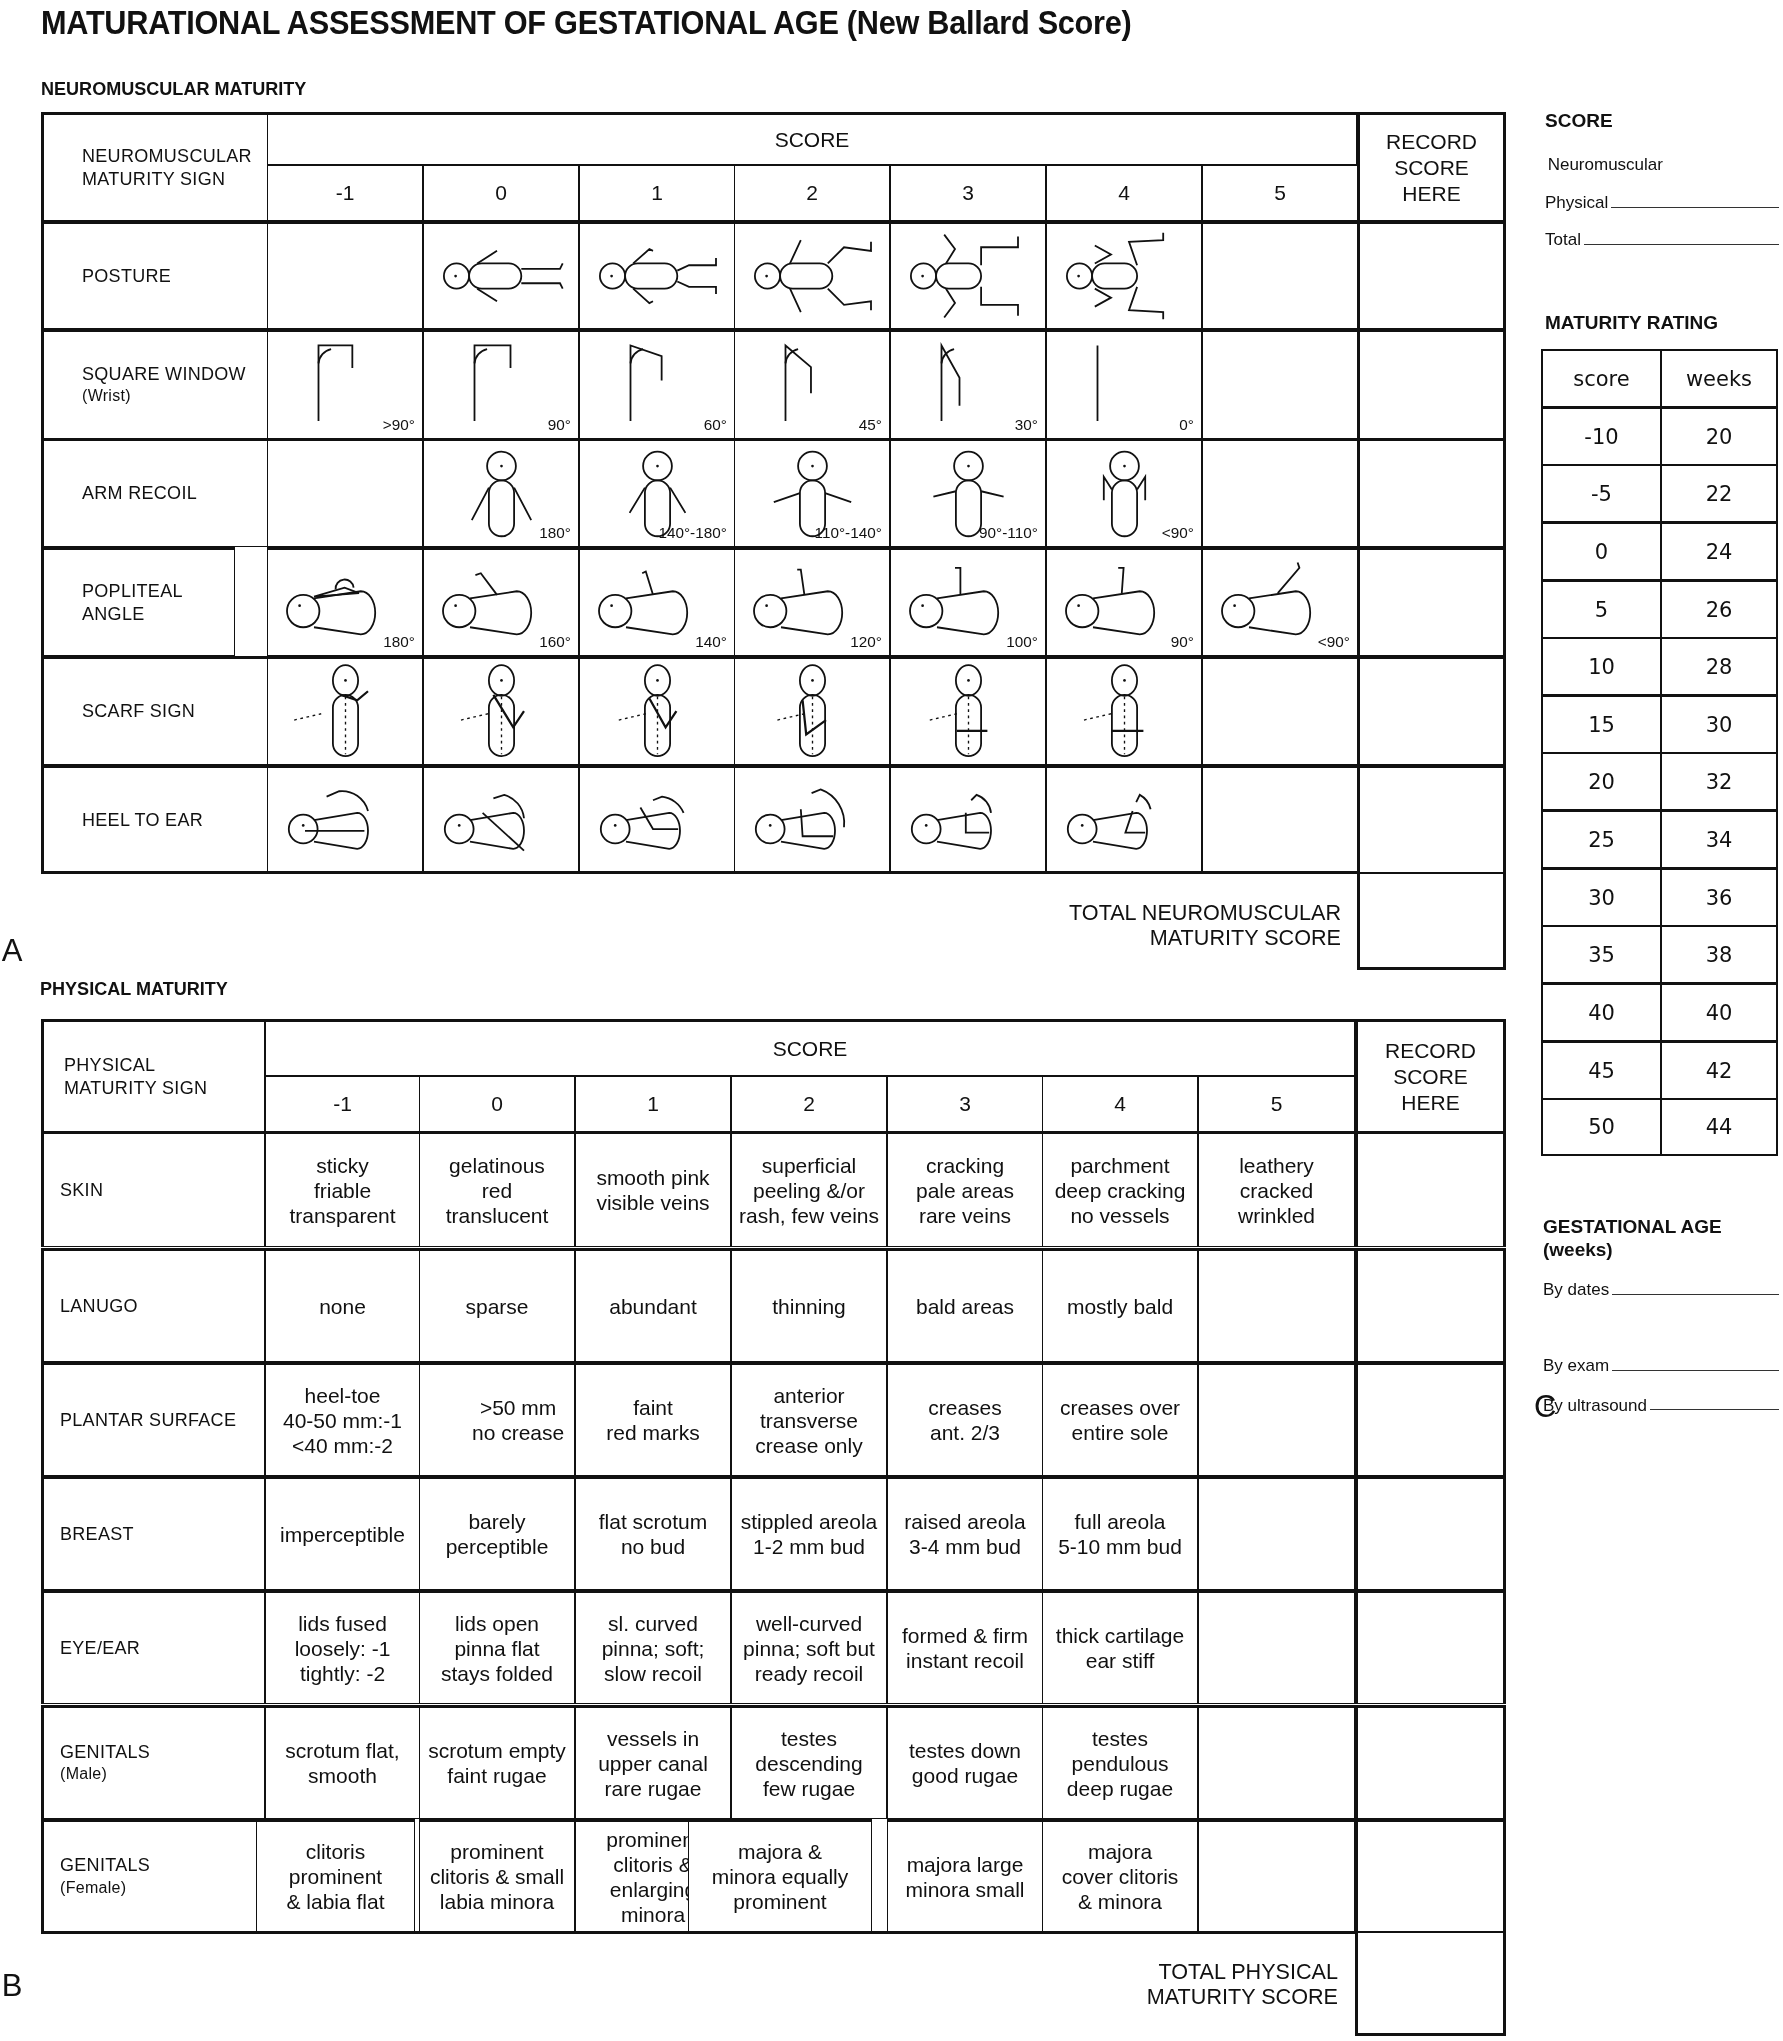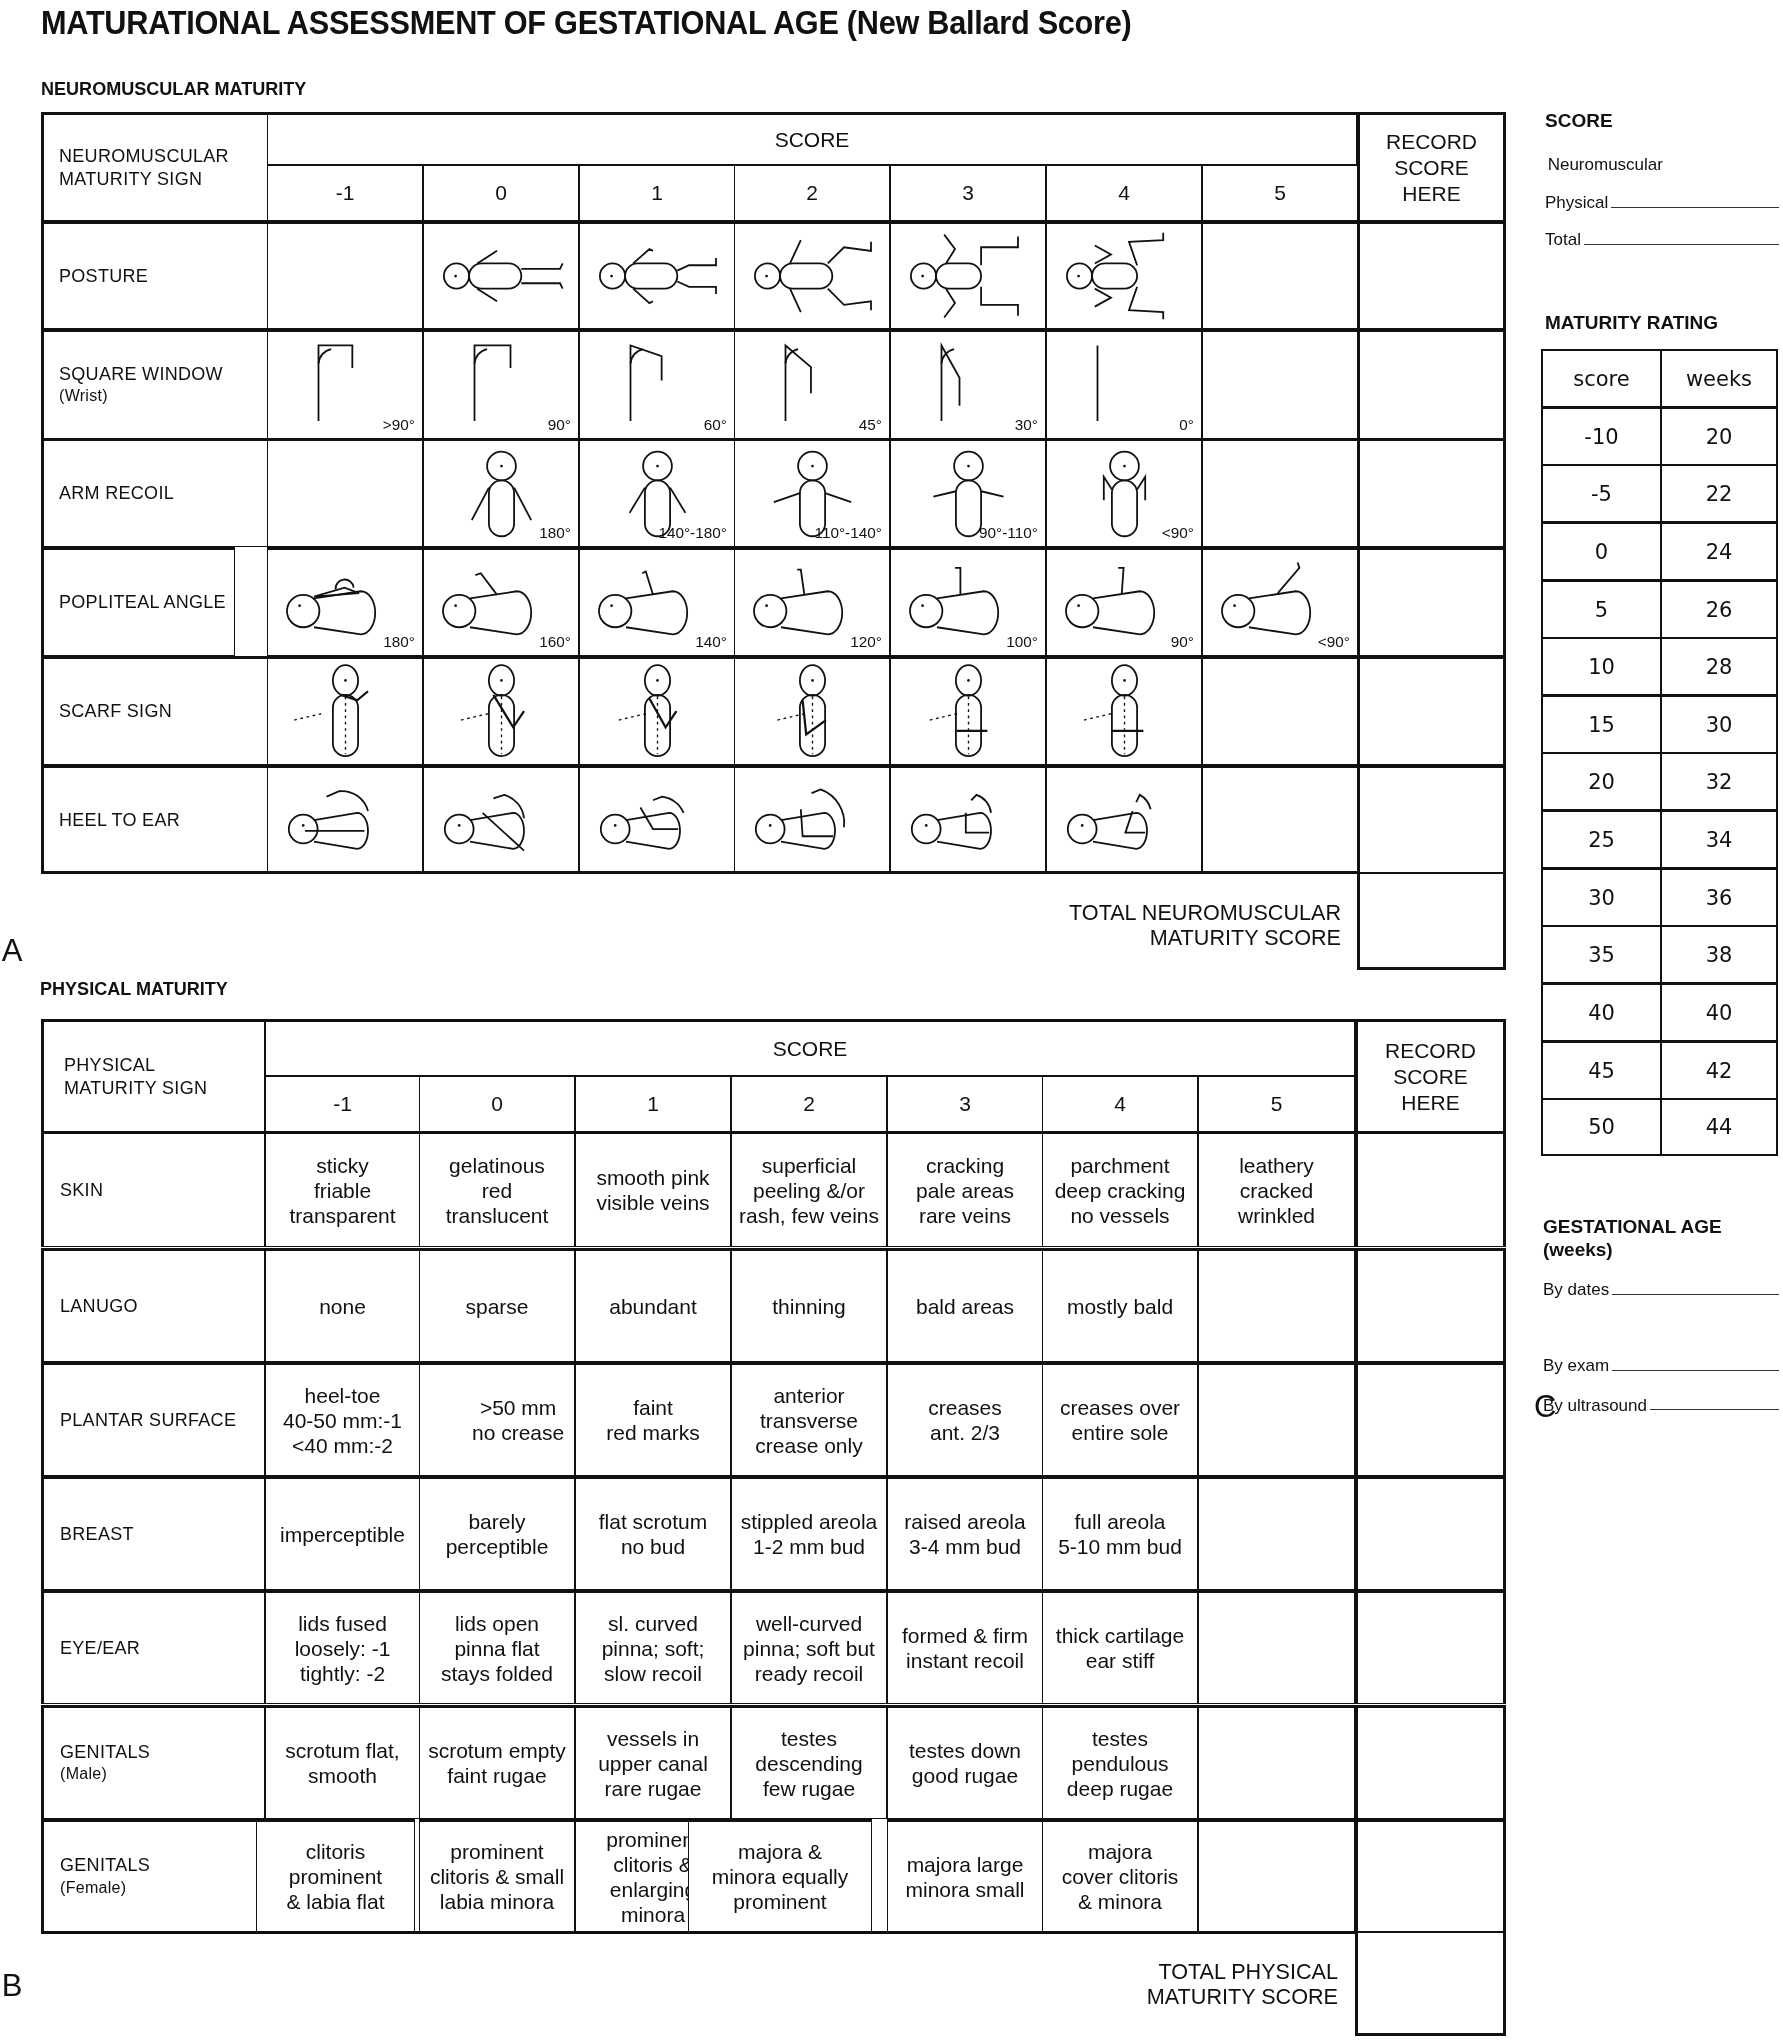--- a/index.html
+++ b/index.html
@@ -3,21 +3,21 @@
 <meta charset="utf-8">
 <style>
   html, body { margin:0; padding:0; background:#fff; }
   body { width:1783px; height:2041px; position:relative; overflow:hidden;
          font-family:"Liberation Sans", sans-serif; color:#111; }
   .abs { position:absolute; }
   .title { left:41px; top:3.6px; font-size:33px; font-weight:bold; letter-spacing:-0.3px; transform:scaleX(0.93); transform-origin:left top; white-space:nowrap; }
   .section-title { font-size:19px; font-weight:bold; white-space:nowrap; transform:scaleX(0.95); transform-origin:left top; }
   .panel-letter { font-size:31px; font-weight:normal; }
   .cell { position:absolute; box-sizing:border-box; border:1.4px solid #111; display:flex; align-items:center; justify-content:center; text-align:center; background:#fff; }
-  .cell.left { justify-content:flex-start; padding-left:15px; text-align:left; }
+  .cell.left { justify-content:flex-start; padding-left:38px; text-align:left; }
   .thick-l { border-left:3.2px solid #111; }
   .thick-r { border-right:3.2px solid #111; }
   .thick-t { border-top:3.2px solid #111; }
   .thick-b { border-bottom:3.2px solid #111; }
   .hdr { font-size:21px; line-height:24px; }
   .sign { font-size:18px; line-height:22.5px; letter-spacing:0.3px; }
   .sign small { display:block; font-size:16px; }
   .desc { font-size:21px; line-height:25px; white-space:pre-line; padding:0 1.8px; }
   .angle { position:absolute; right:7.2px; bottom:3.6px; font-size:15.3px; }
   .cell svg { width:135px; height:95px; overflow:visible; }

